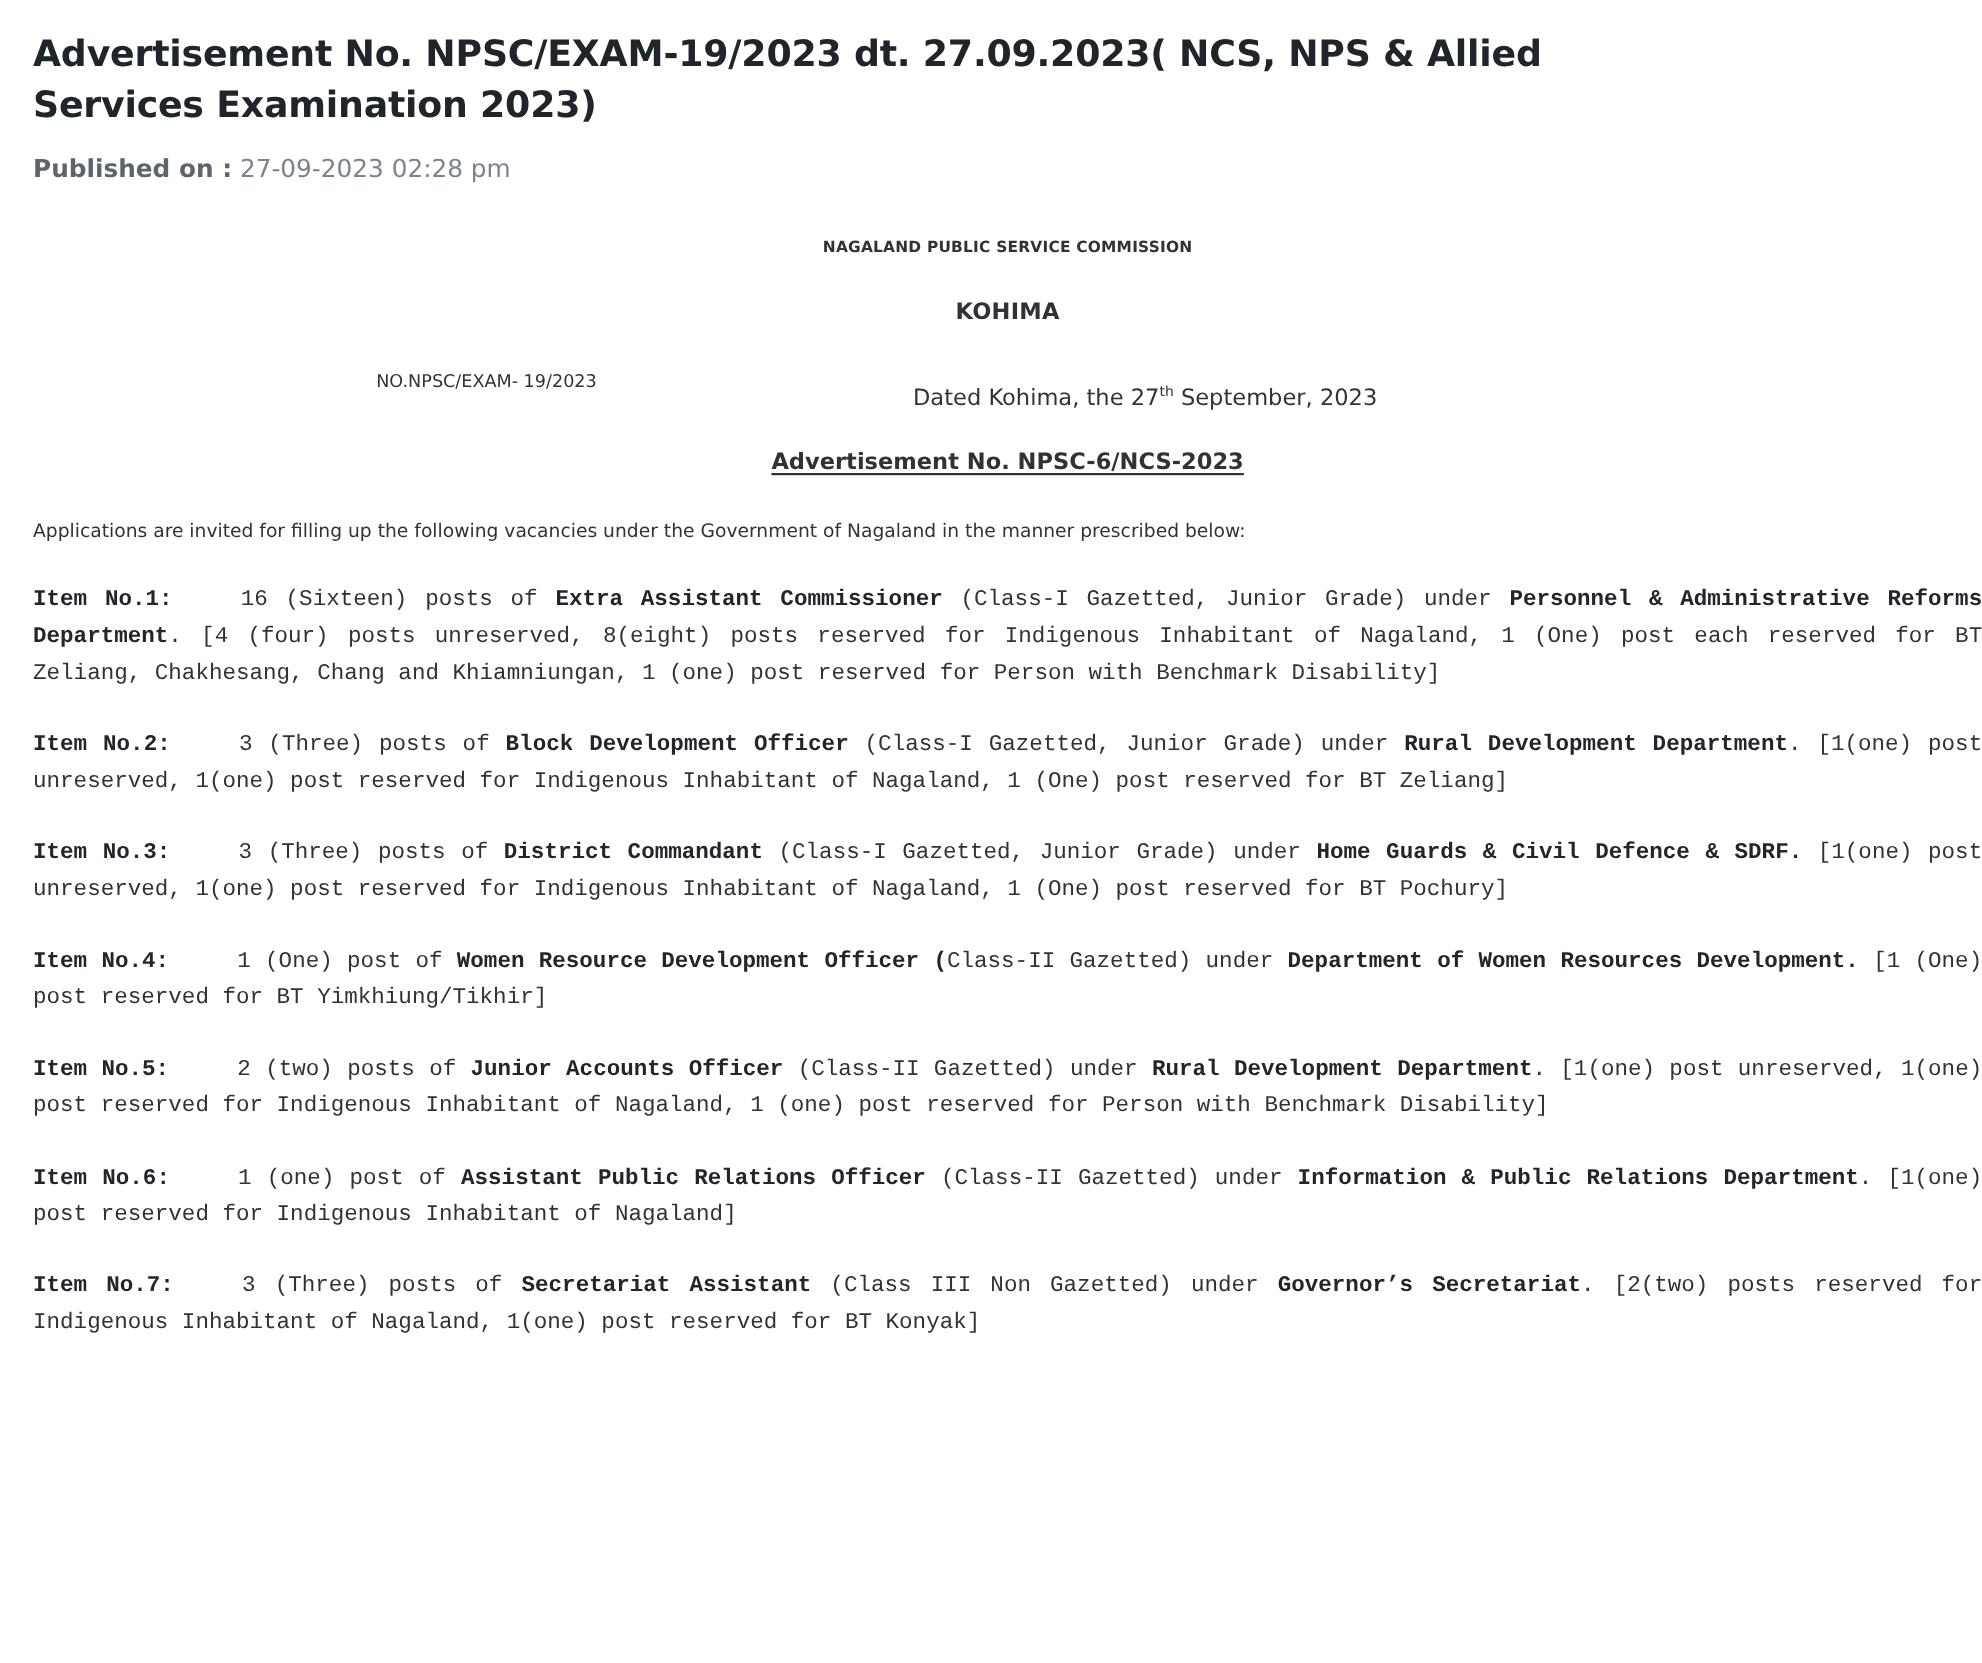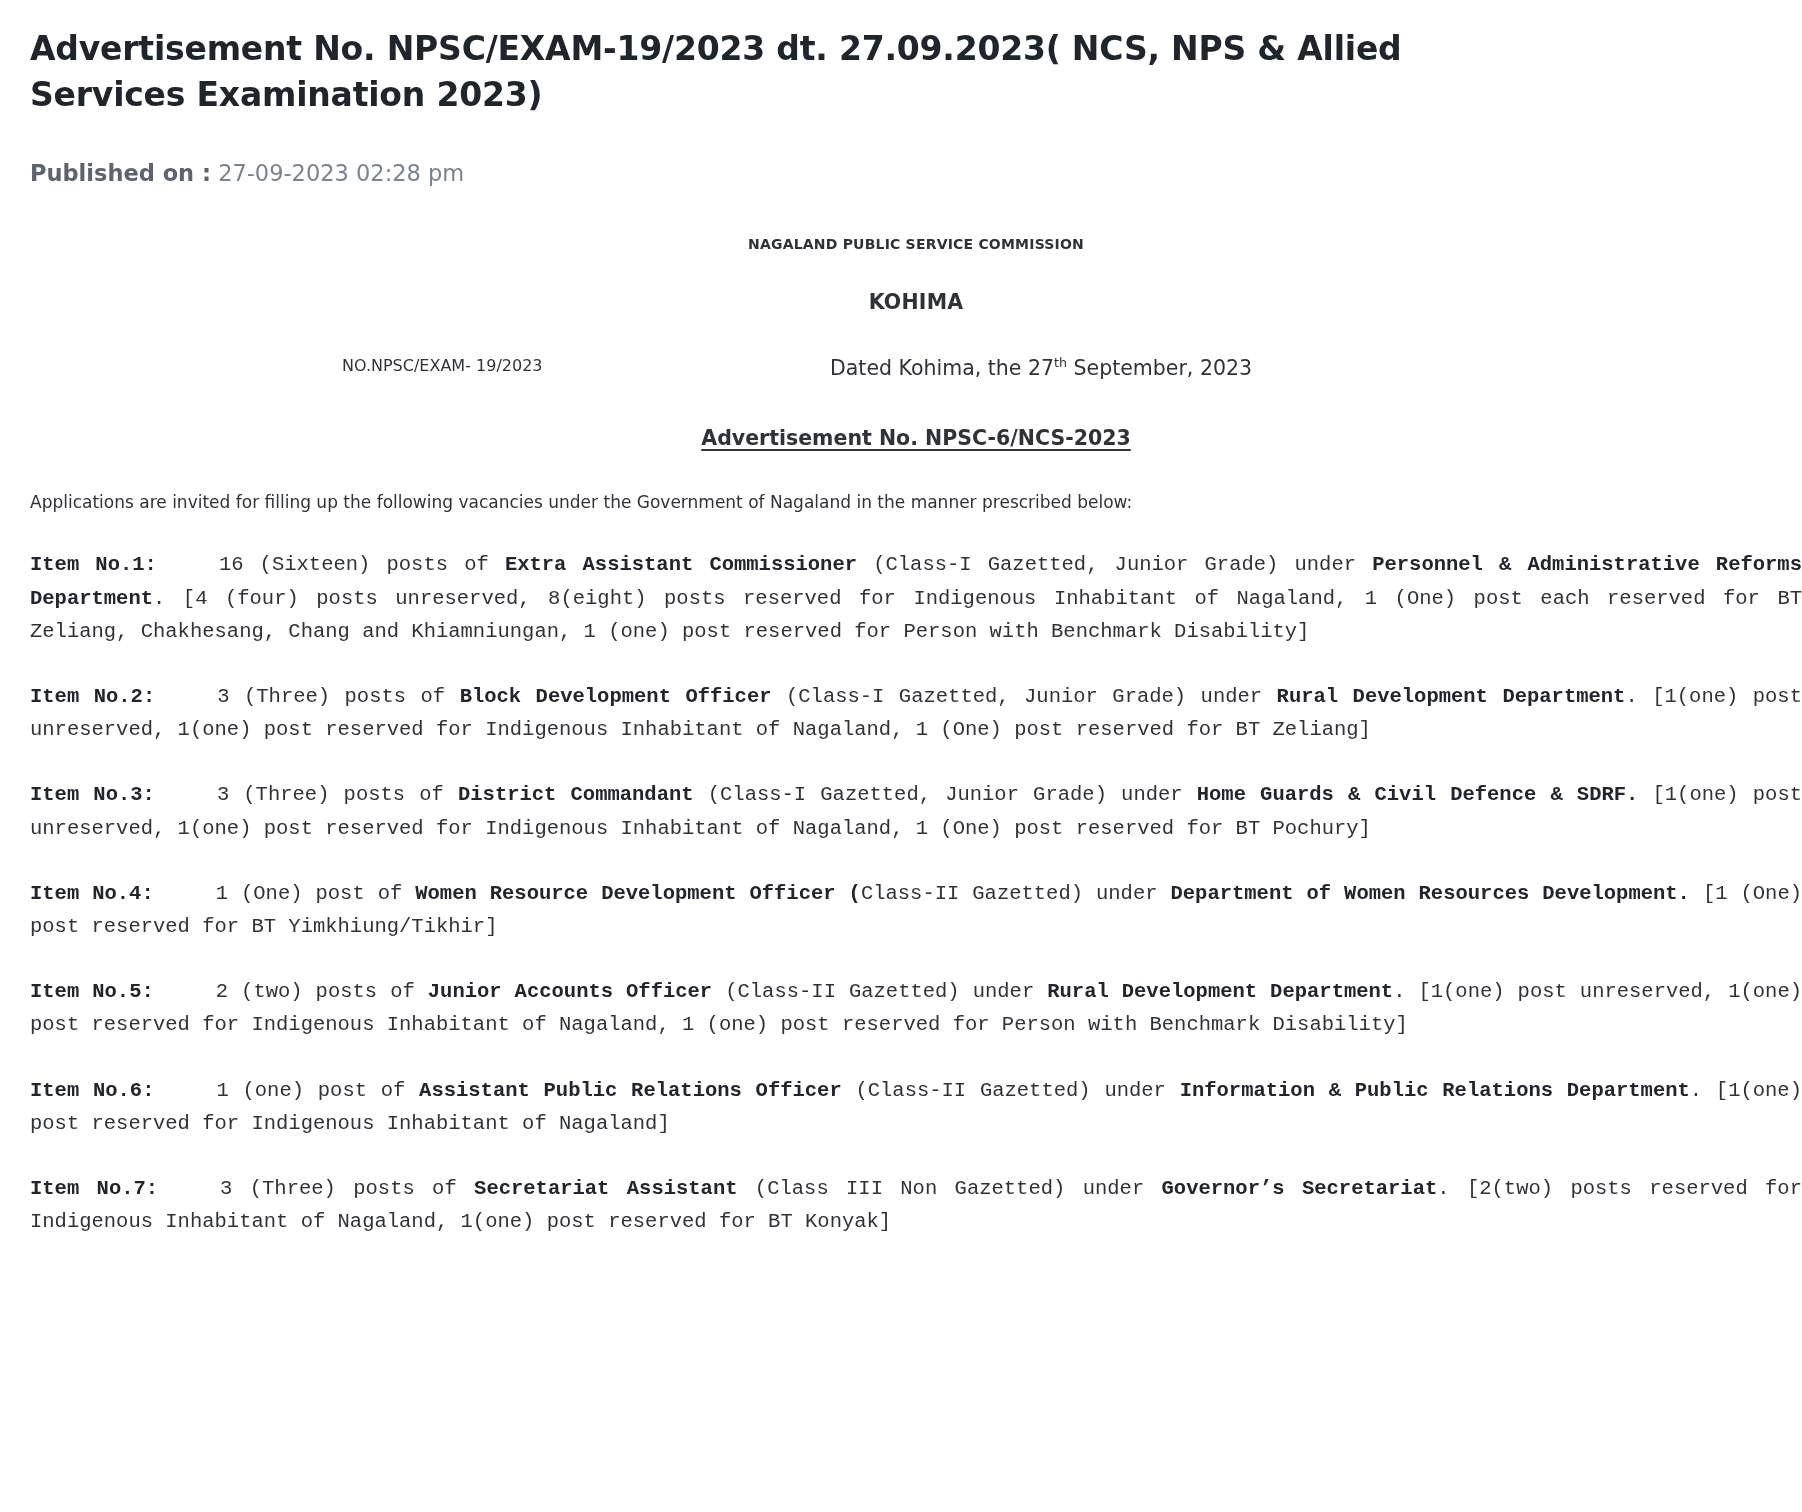--- a/index.html
+++ b/index.html
@@ -30,21 +30,21 @@
     font-size: 33px;
     line-height: 1.38;
     font-weight: 700;
     letter-spacing: -0.2px;
     color: #20242b;
     margin: 0;
     max-width: 1530px;
   }
 
   .published-row {
-    margin-top: 42px;
+    margin-top: 23px;
     font-size: 22.5px;
     line-height: 1.3;
     color: #707881;
     white-space: nowrap;
   }
   .published-row .pub-label {
     font-weight: 700;
     color: #5d646d;
   }
   .published-row .pub-value {
@@ -84,21 +84,21 @@
   .ref-left {
     position: absolute;
     left: 312px;
     top: 0;
     white-space: nowrap;
     font-size: 16px;
   }
   .ref-right {
     position: absolute;
     left: 800px;
-    top: 0;
+    top: 12px;
     white-space: nowrap;
     font-size: 20.5px;
   }
   .ref-right sup {
     font-size: 0.62em;
     vertical-align: super;
     line-height: 0;
   }
 
   .adv-no {

